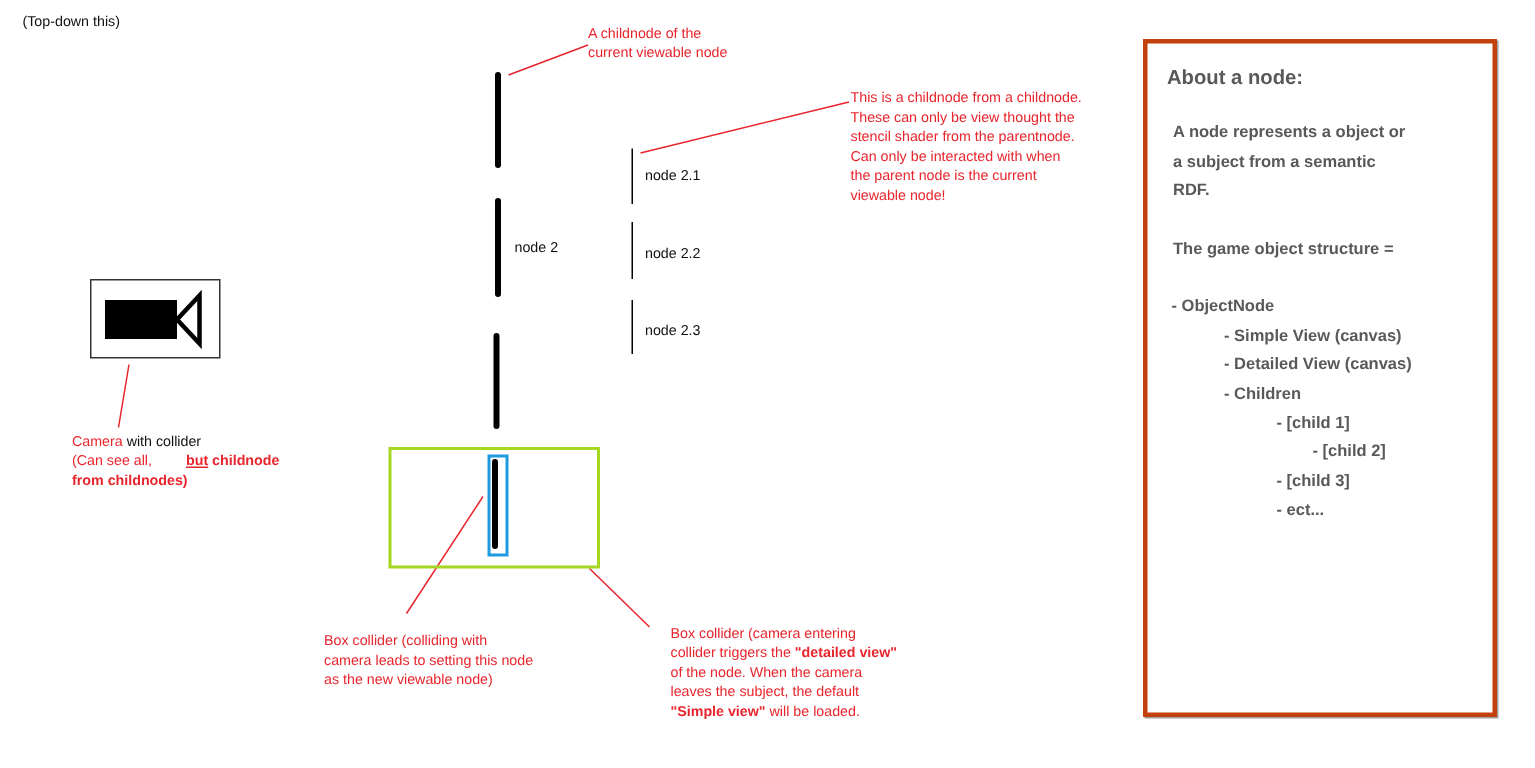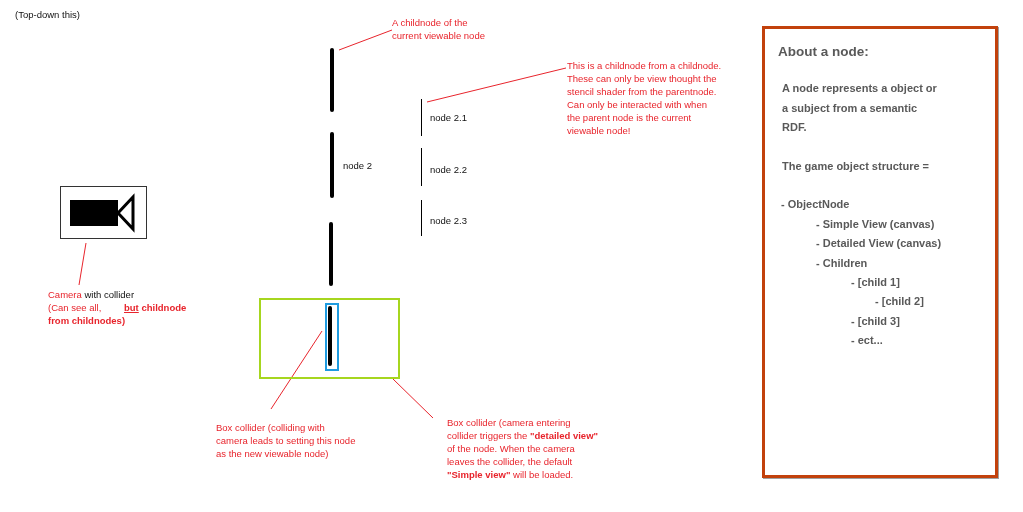--- a/index.html
+++ b/index.html
@@ -77,21 +77,21 @@
 <div class="abs note" style="left:216px; top:421px;">
   <div>Box collider (colliding with</div>
   <div>camera leads to setting this node</div>
   <div>as the new viewable node)</div>
 </div>
 
 <div class="abs note" style="left:447px; top:416px;">
   <div>Box collider (camera entering</div>
   <div><span>collider triggers the </span><span class="bold">"detailed view"</span></div>
   <div>of the node. When the camera</div>
-  <div>leaves the collider, the default</div>
+  <div>leaves the subject, the default</div>
   <div><span class="bold">"Simple view"</span><span> will be loaded.</span></div>
 </div>
 
 <div class="abs infobox">
   <div class="t" style="left:13px; top:15px; font-size:13.5px;">About a node:</div>
   <div class="t" style="left:17px; top:53px;">A node represents a object or</div>
   <div class="t" style="left:17px; top:73px;">a subject from a semantic</div>
   <div class="t" style="left:17px; top:92px;">RDF.</div>
   <div class="t" style="left:17px; top:131px;">The game object structure =</div>
   <div class="t" style="left:16px; top:169px;">- ObjectNode</div>

